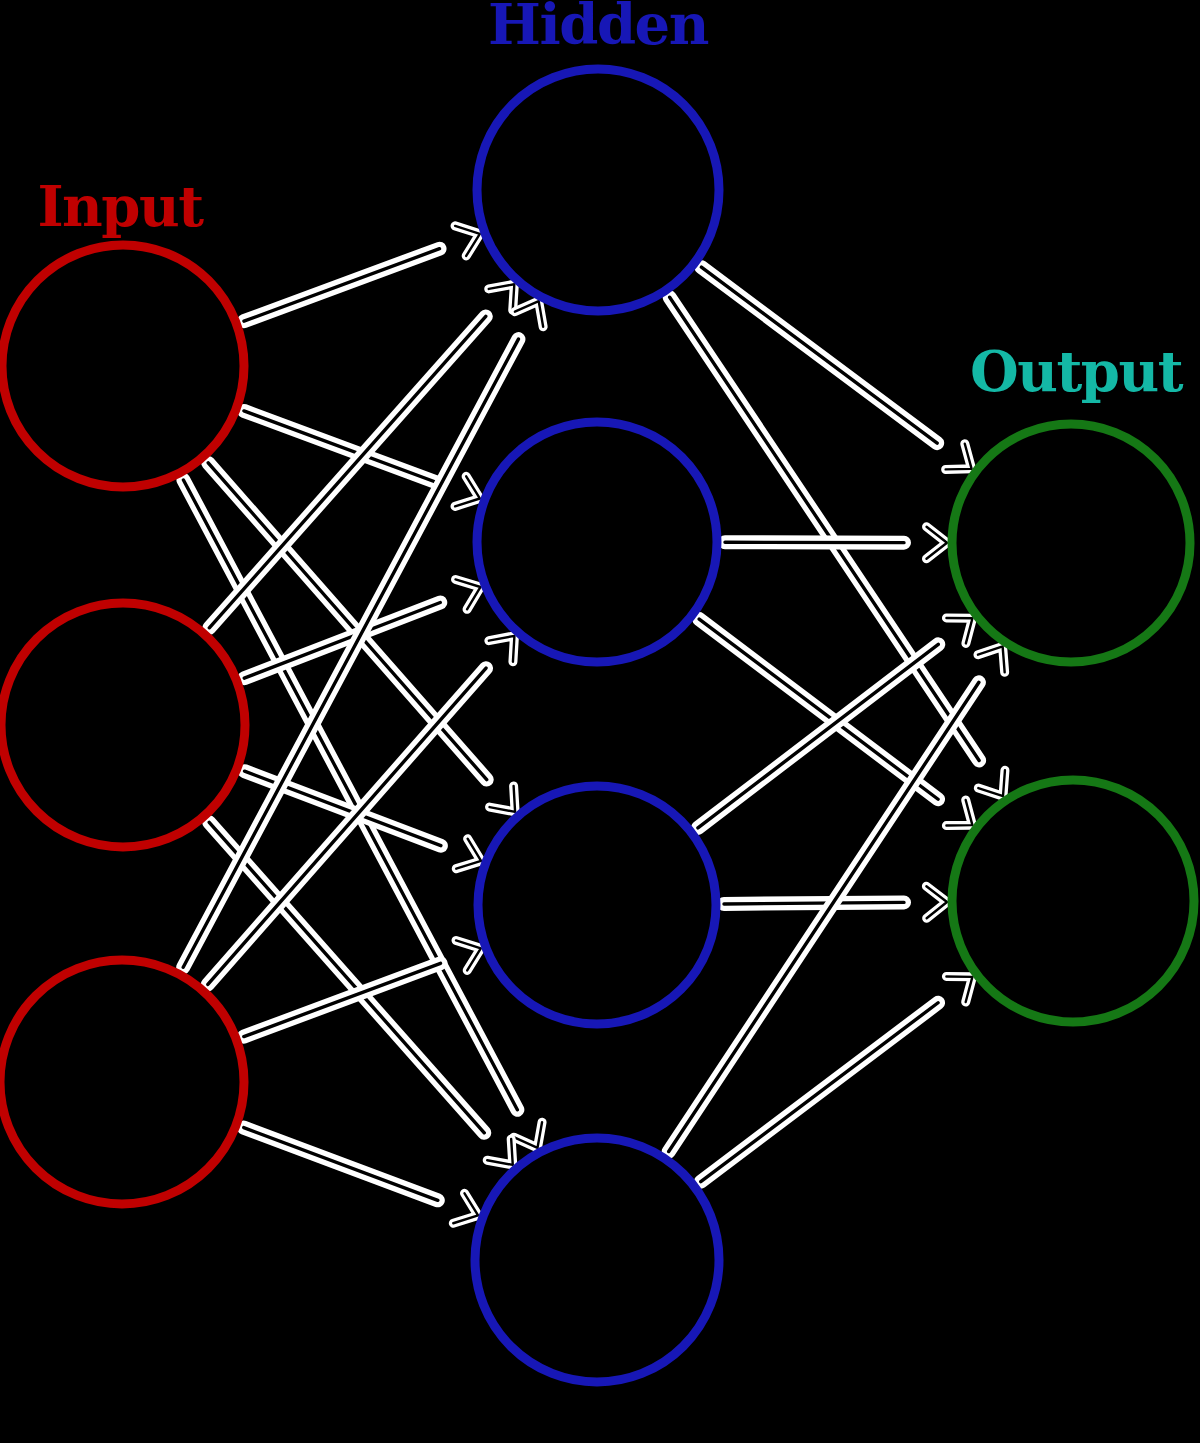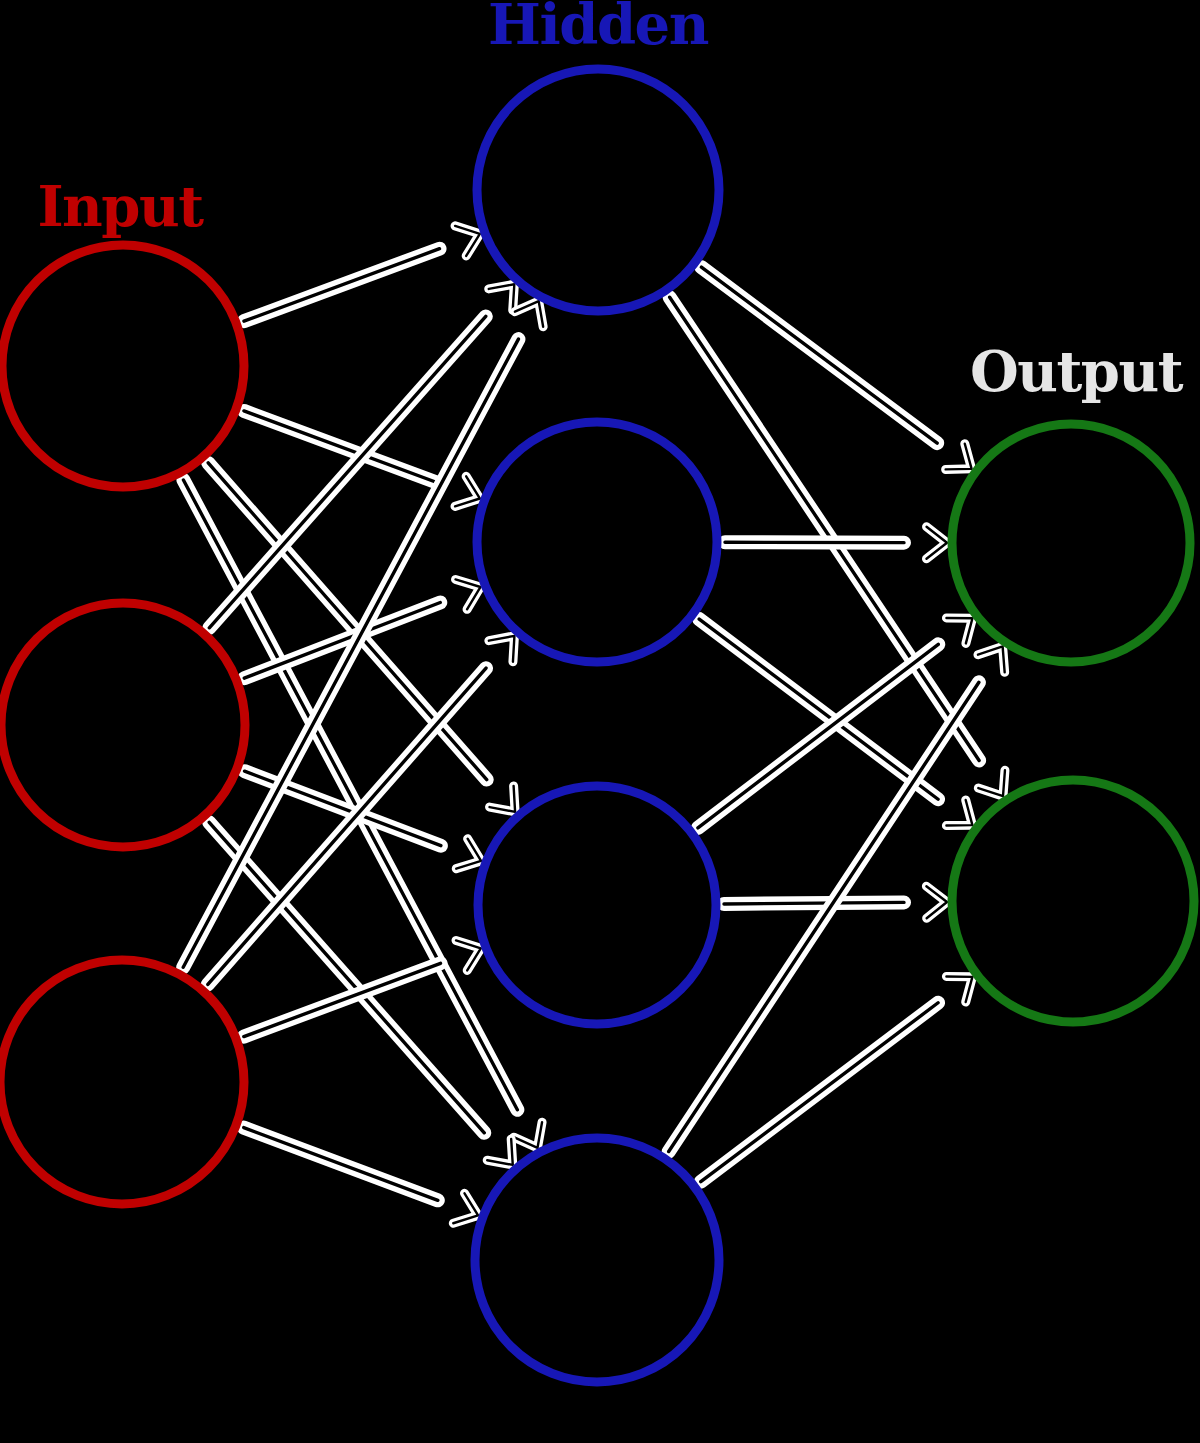--- a/index.html
+++ b/index.html
@@ -164,14 +164,14 @@
       <circle cx="597" cy="905" r="119" fill="none" stroke="#1717b6" stroke-width="9"></circle>
       <circle cx="597" cy="1260" r="122" fill="none" stroke="#1717b6" stroke-width="9"></circle>
       <circle cx="1071" cy="543" r="119" fill="none" stroke="#157815" stroke-width="9"></circle>
       <circle cx="1073" cy="901" r="121" fill="none" stroke="#157815" stroke-width="9"></circle>
     </svg>
 
   <div class="layer-label" id="label-input" style="left: 120px; top: 161px; color: rgb(192, 0, 0); margin-top: 16px;">Input</div>
 
   <div class="layer-label" id="label-hidden" style="left: 598px; top: -5px; color: rgb(23, 23, 182);">Hidden</div>
 
-  <div class="layer-label" id="label-output" style="left: 1076px; top: 342px; color: #e5e5e5;">Output</div>
+  <div class="layer-label" id="label-output" style="left: 1076px; top: 342px; color: #14b8a6;">Output</div>
 </div>
 
 </body></html>

